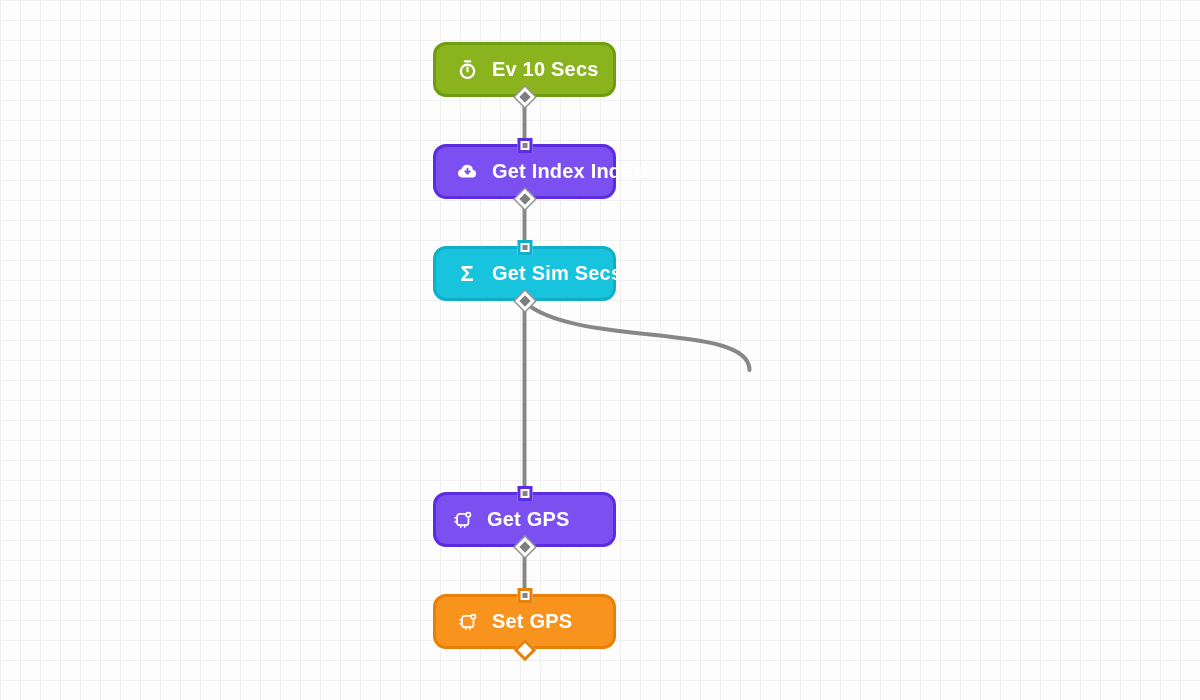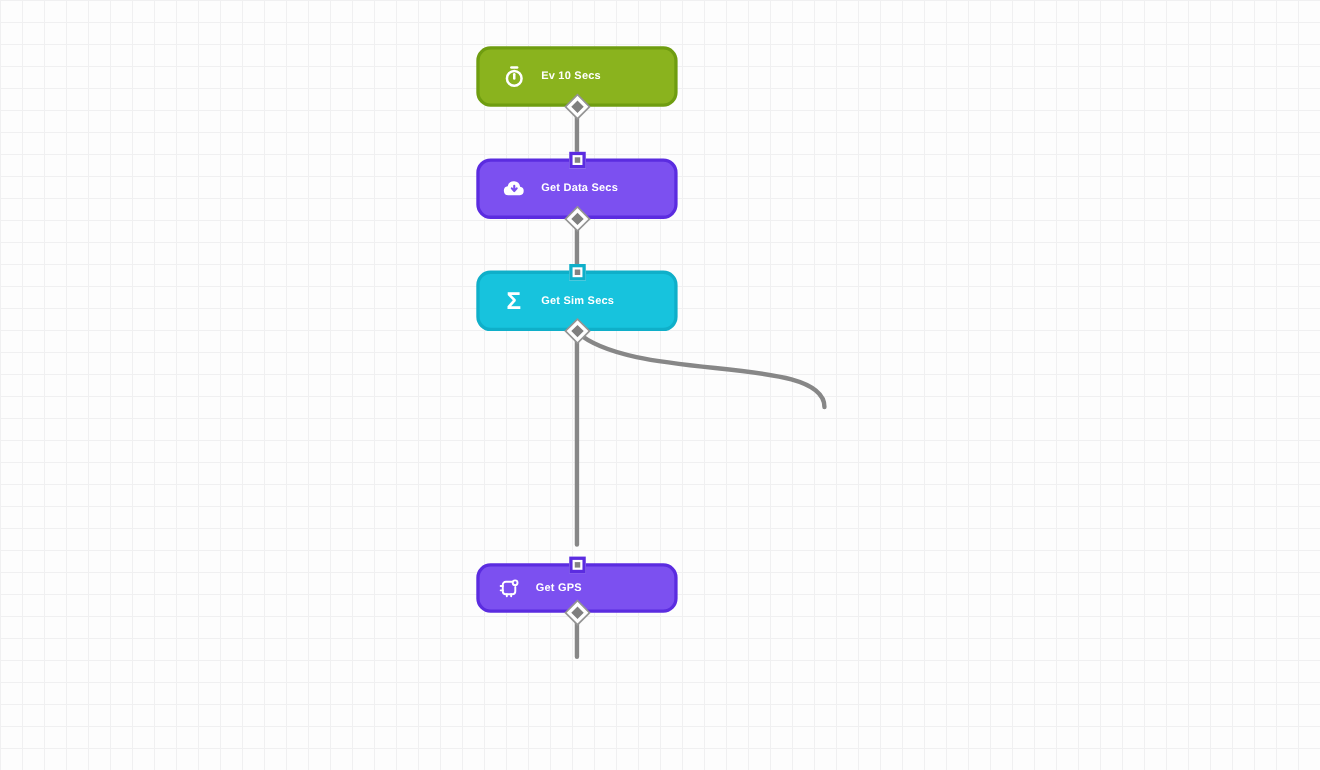--- a/index.html
+++ b/index.html
@@ -16,21 +16,21 @@
   .wire-layer path{fill:none;stroke:#878787;stroke-width:4;stroke-linecap:round;}
   .node{
     position:absolute;z-index:2;box-sizing:border-box;
     width:183px;height:55px;
     display:flex;align-items:center;gap:13px;
     padding:0 14px 0 19px;
     background:var(--fill);border:3px solid var(--border);
     border-radius:13px;cursor:move;
   }
   .node .label{
-    color:#fff;font-weight:bold;font-size:10px;letter-spacing:.2px;
+    color:#fff;font-weight:bold;font-size:20px;letter-spacing:.2px;
     white-space:nowrap;
   }
   .node .icon{width:24px;height:24px;display:flex;align-items:center;justify-content:center;flex:0 0 auto;}
   .node .icon.sigma{color:#fff;font-weight:bold;font-size:22px;line-height:1;}
   .cloud-arrow{stroke:var(--fill);}
   .port{position:absolute;left:50%;box-sizing:border-box;z-index:3;}
   .port-in{
     top:-9px;width:15px;height:15px;
     transform:translateX(-50%);
     background:#fff;border:3px solid var(--border);
@@ -75,40 +75,52 @@
     <span class="port port-out connected"></span>
   </div>
 
   <div class="node" style="left: 433px; top: 144px; width: 183px; height: 55px; --fill: #7c50f0; --border: #5b2ce0;">
     <span class="icon">
       <svg viewBox="0 0 24 24" width="23" height="23">
         <path d="M6.3 18.2 a4.3 4.3 0 0 1 -.5 -8.55 A6 6 0 0 1 17.6 10.1 a4.1 4.1 0 0 1 -.2 8.1 z" fill="#fff"></path>
         <path class="cloud-arrow" d="M12 9.2 v4.6 M9.7 11.7 l2.3 2.6 2.3 -2.6" stroke-width="2" fill="none" stroke-linecap="round" stroke-linejoin="round"></path>
       </svg>
     </span>
-    <span class="label">Get Data Secs</span>
+    <span class="label">Get Index Index</span>
     <span class="port port-in"></span>
     <span class="port port-out connected"></span>
   </div>
 
   <div class="node" style="left: 433px; top: 246px; width: 183px; height: 55px; --fill: #17c3dd; --border: #0fafc9;">
     <span class="icon sigma">Σ</span>
     <span class="label">Get Sim Secs</span>
     <span class="port port-in"></span>
     <span class="port port-out connected"></span>
   </div>
 
 
-  <div class="node" style="left: 433px; top: 512px; width: 183px; height: 45px; padding-left: 14px; --fill: #7c50f0; --border: #5b2ce0;">
+  <div class="node" style="left: 433px; top: 492px; width: 183px; height: 55px; padding-left: 14px; --fill: #7c50f0; --border: #5b2ce0;">
     <span class="icon">
       <svg viewBox="0 0 24 24" width="21" height="21" fill="none" stroke="#fff" stroke-width="2" stroke-linecap="round">
         <path d="M15.8 5.5 H9 a3.2 3.2 0 0 0 -3.2 3.2 v6.6 a3.2 3.2 0 0 0 3.2 3.2 h6.6 a3.2 3.2 0 0 0 3.2 -3.2 V11"></path>
         <path d="M5.8 10 H3.6 M5.8 14.5 H3.6 M10 18.5 V20.7 M14.5 18.5 V20.7"></path>
         <circle cx="18.6" cy="6.6" r="2.5"></circle>
       </svg>
     </span>
     <span class="label">Get GPS</span>
     <span class="port port-in"></span>
     <span class="port port-out connected"></span>
   </div>
 
+  <div class="node" style="left: 433px; top: 594px; width: 183px; height: 55px; --fill: #f8941e; --border: #e87f06;">
+    <span class="icon">
+      <svg viewBox="0 0 24 24" width="21" height="21" fill="none" stroke="#fff" stroke-width="2" stroke-linecap="round">
+        <path d="M15.8 5.5 H9 a3.2 3.2 0 0 0 -3.2 3.2 v6.6 a3.2 3.2 0 0 0 3.2 3.2 h6.6 a3.2 3.2 0 0 0 3.2 -3.2 V11"></path>
+        <path d="M5.8 10 H3.6 M5.8 14.5 H3.6 M10 18.5 V20.7 M14.5 18.5 V20.7"></path>
+        <circle cx="18.6" cy="6.6" r="2.5"></circle>
+      </svg>
+    </span>
+    <span class="label">Set GPS</span>
+    <span class="port port-in"></span>
+    <span class="port port-out open"></span>
+  </div>
 
 </div>
 
 </body></html>

